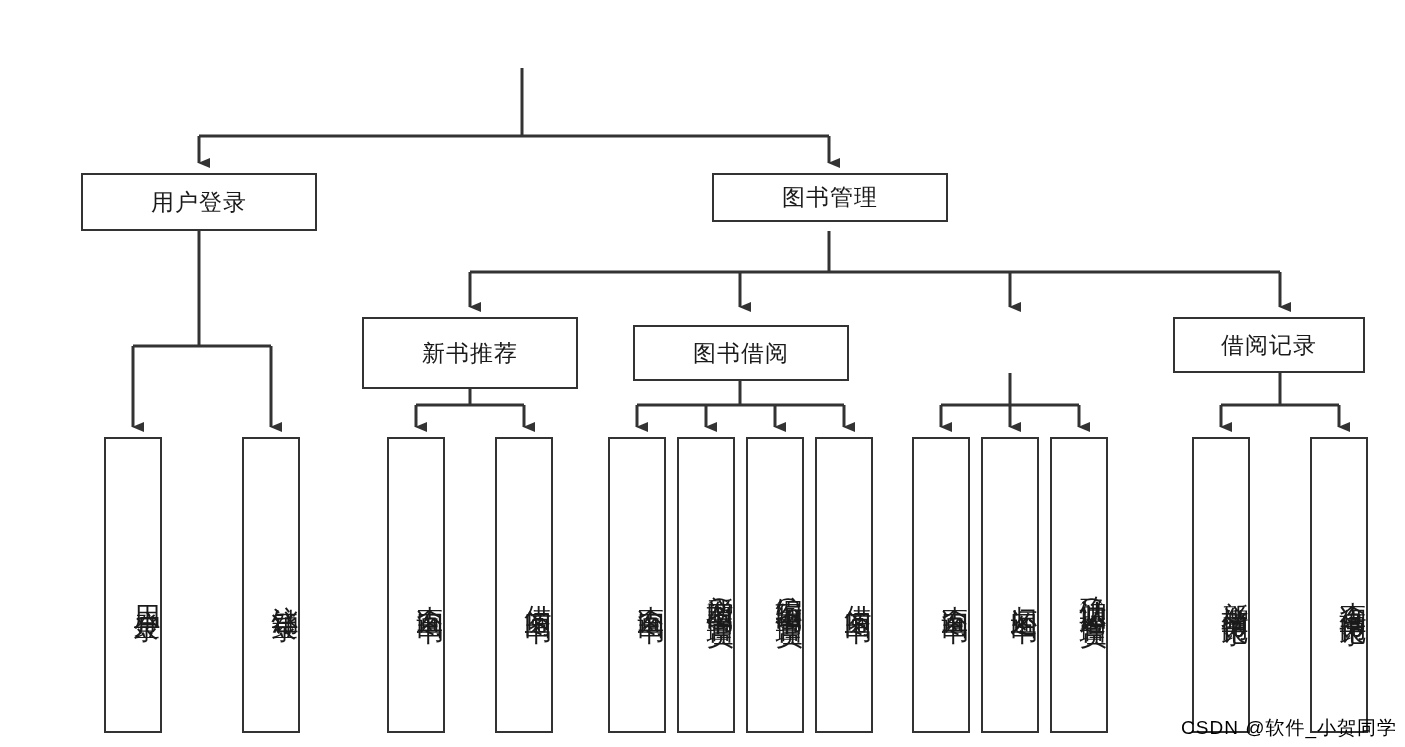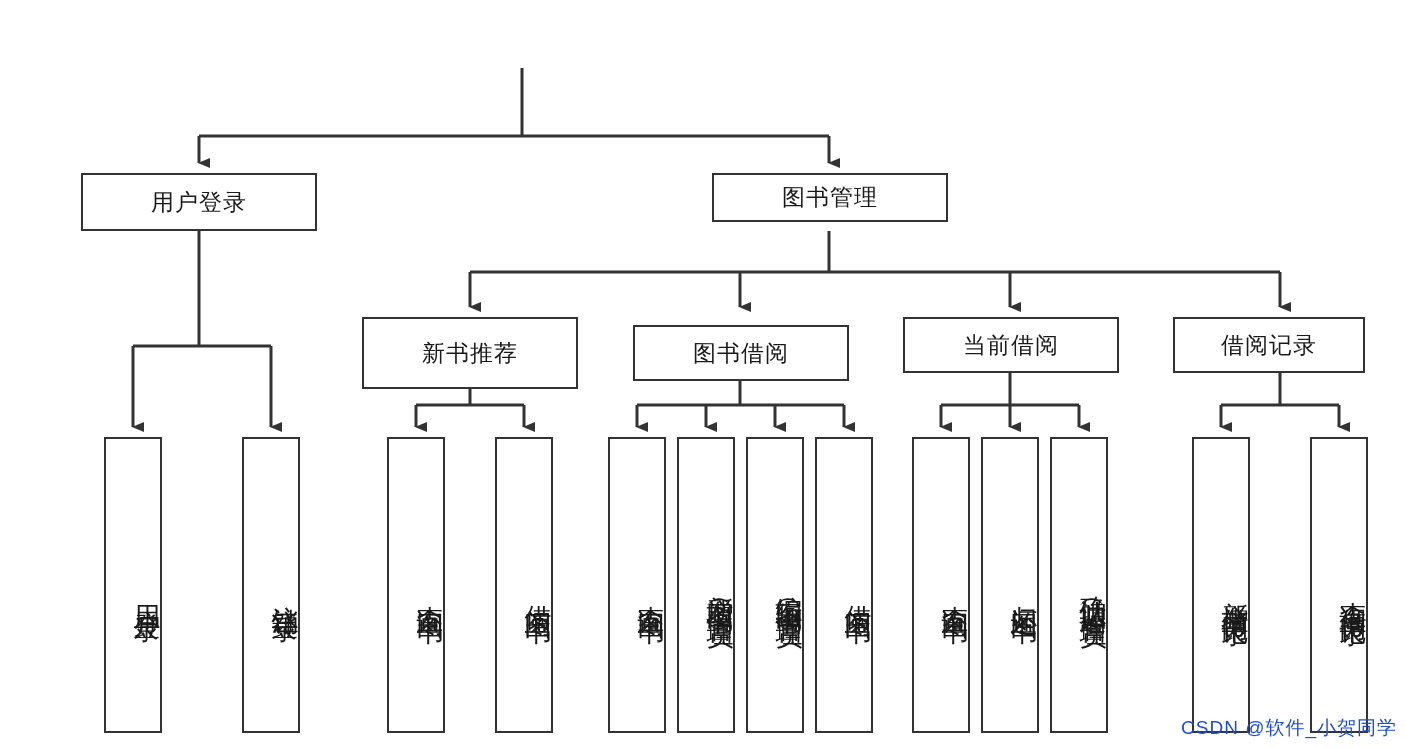--- a/index.html
+++ b/index.html
@@ -49,21 +49,21 @@
     writing-mode:vertical-rl;
     text-orientation:upright;
     display:block;
   }
   .root-node{ font-size:24px; }
   .watermark{
     position:absolute;
     right:8px;
     bottom:6px;
     font-size:19px;
-    color:#1d4ed8;
+    color:#000000;
     letter-spacing:1px;
     white-space:nowrap;
     pointer-events:none;
   }
 </style>
 </head>
 <body>
 
 <div id="canvas">
 
@@ -116,21 +116,20 @@
       <path d="M1339,405 L1339,427" marker-end="url(#arr)"></path>
     </g>
   </svg>
 
 
   <div class="node h-text" style="left:81px;top:173px;width:236px;height:58px;">用户登录</div>
   <div class="node h-text" style="left:712px;top:173px;width:236px;height:49px;">图书管理</div>
 
   <div class="node h-text" style="left:362px;top:317px;width:216px;height:72px;">新书推荐</div>
   <div class="node h-text" style="left:633px;top:317px;width:216px;height:56px;margin-top:8px;">图书借阅</div>
-  <div class="node h-text" style="left:903px;top:317px;width:216px;height:56px;">当前借阅</div>
   <div class="node h-text" style="left:1173px;top:317px;width:192px;height:56px;">借阅记录</div>
 
   <div class="node v-text" style="left:104px;top:437px;width:58px;height:296px;">
     <span class="vlabel">用户登录</span>
   </div>
   <div class="node v-text" style="left:242px;top:437px;width:58px;height:296px;">
     <span class="vlabel">注销登录</span>
   </div>
 
   <div class="node v-text" style="left:387px;top:437px;width:58px;height:296px;">

